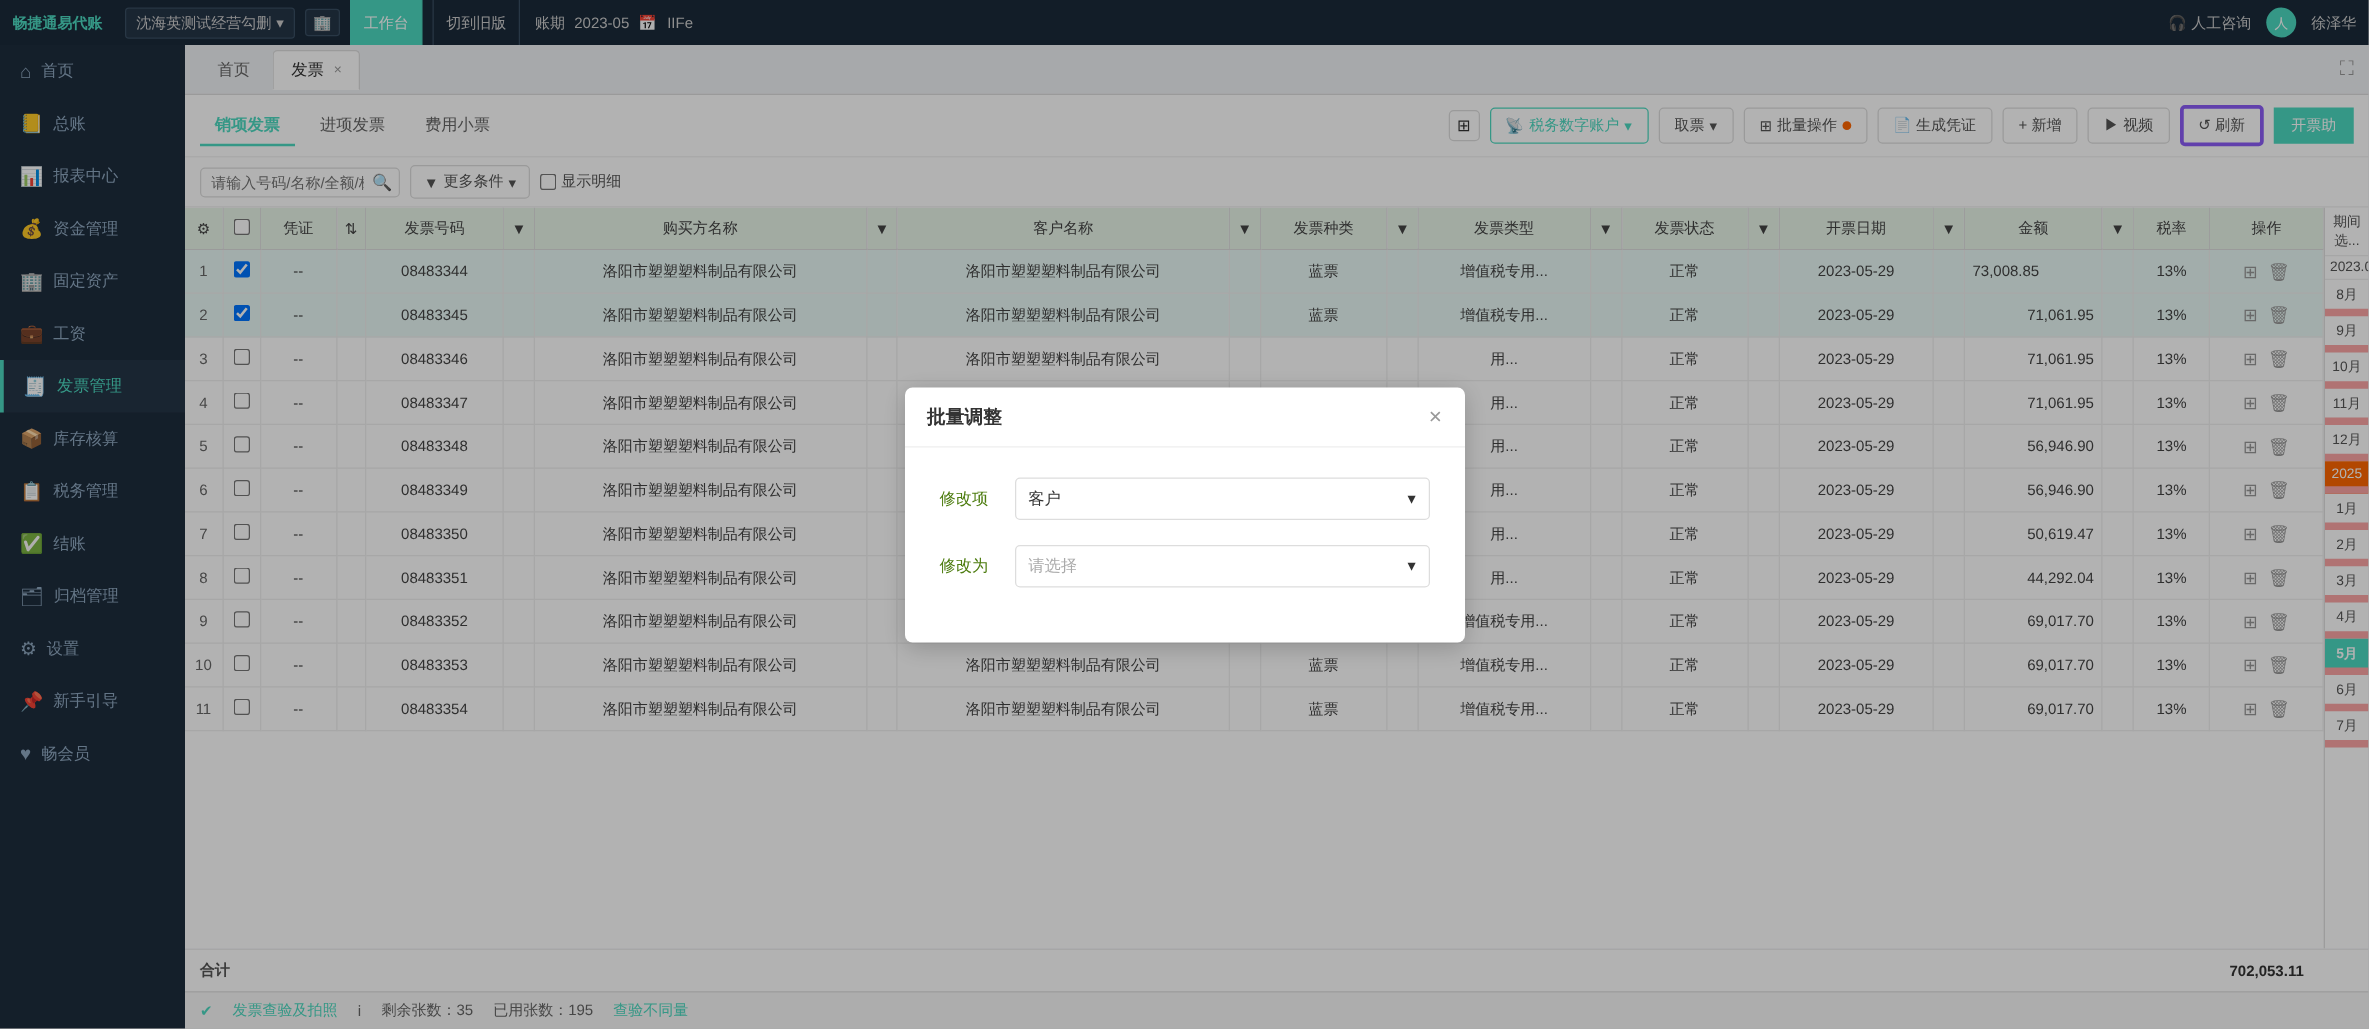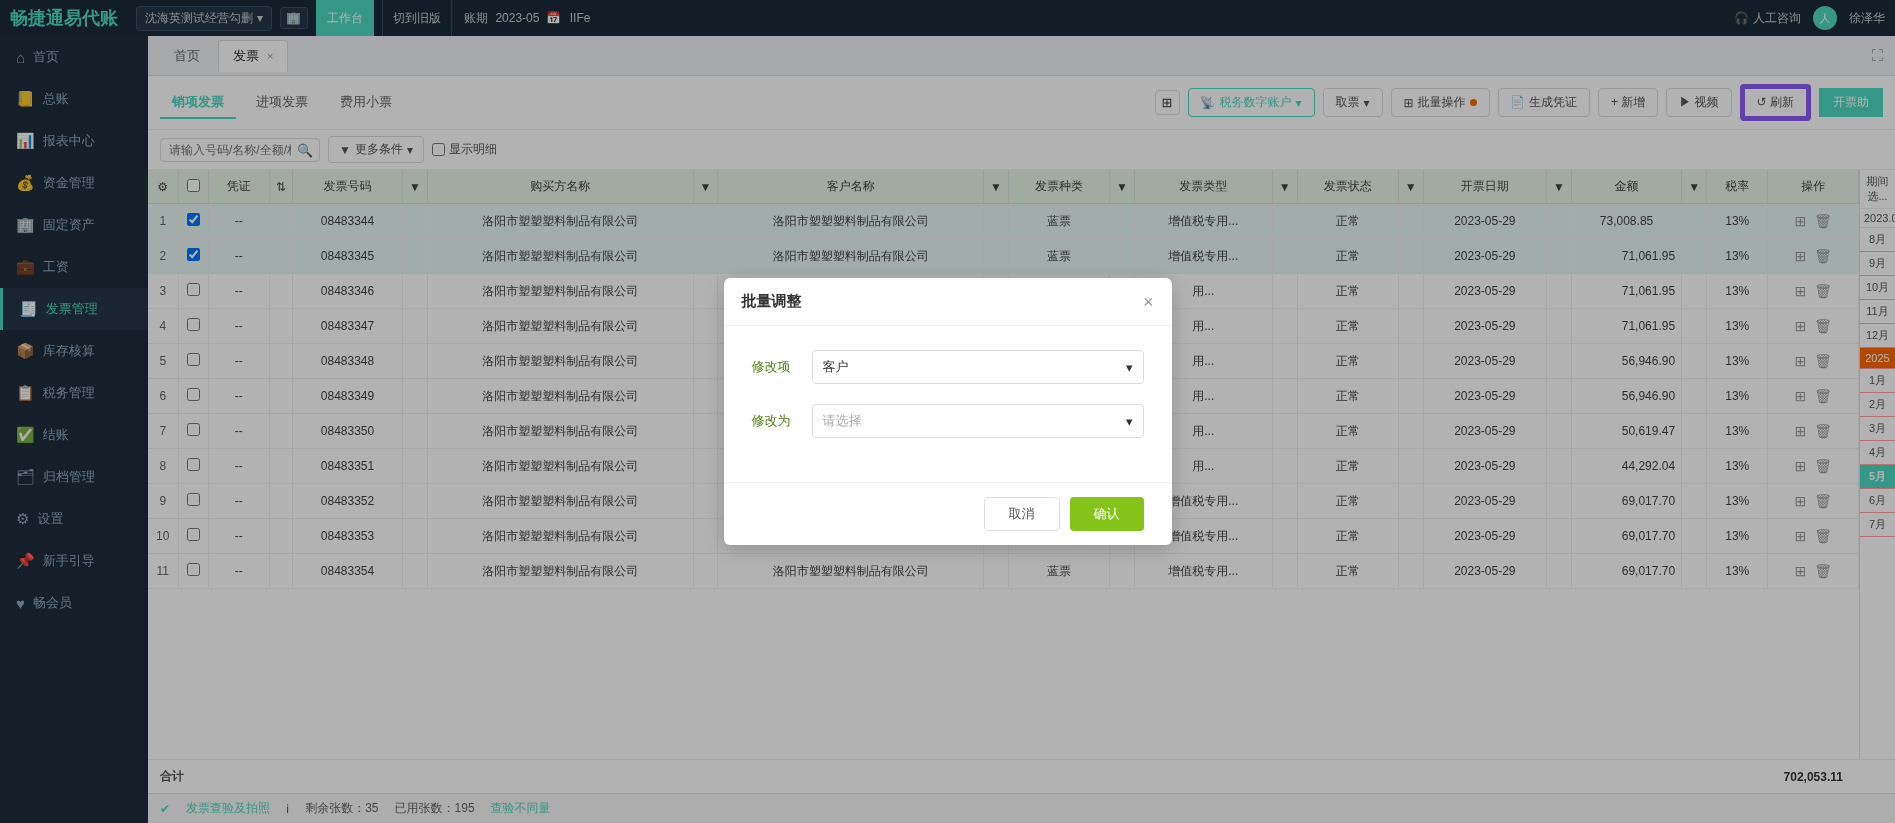--- a/index.html
+++ b/index.html
@@ -6,21 +6,21 @@
     body { font-family: 'Microsoft YaHei', Arial, sans-serif; font-size: 13px; background: #f0f2f5; color: #333; overflow: hidden; }
 
     
     .app-container { display: flex; flex-direction: column; height: 823px; width: 1895px; }
     .top-bar { height: 36px; background: #1a2a3a; display: flex; align-items: center; padding: 0 10px; gap: 8px; flex-shrink: 0; }
     .main-layout { display: flex; flex: 1; overflow: hidden; }
     .sidebar { width: 148px; background: #1e2d3d; flex-shrink: 0; display: flex; flex-direction: column; }
     .content-area { flex: 1; display: flex; flex-direction: column; overflow: hidden; }
 
     
-    .app-logo { color: #4dd9c0; font-size: 18px; font-weight: bold; margin-right: 10px; }
+    .app-logo { color: #4dd9c0; font-size: 12px; font-weight: bold; margin-right: 10px; }
     .company-selector { background: #243547; color: #ccc; border: 1px solid #3a4f63; border-radius: 3px; padding: 3px 8px; font-size: 12px; display: flex; align-items: center; gap: 4px; cursor: pointer; }
     .top-btn { background: #243547; color: #ccc; border: 1px solid #3a4f63; border-radius: 3px; padding: 19px 10px; font-size: 12px; cursor: pointer; }
     .top-btn.active { background: #4dd9c0; color: #fff; border-color: #4dd9c0; }
     .top-btn.outline { background: transparent; color: #ccc; border: 1px solid #3a4f63; }
     .period-info { color: #ccc; font-size: 12px; margin-left: 4px; }
     .top-right { margin-left: auto; display: flex; align-items: center; gap: 12px; color: #ccc; font-size: 12px; }
 
     
     .sidebar-item { display: flex; align-items: center; gap: 8px; padding: 12px 16px; color: #8fa8c0; cursor: pointer; font-size: 13px; }
     .sidebar-item.active { background: #243547; color: #4dd9c0; border-left: 3px solid #4dd9c0; }
@@ -46,21 +46,21 @@
     .filter-btn { border: 1px solid #ddd; background: #fff; border-radius: 4px; padding: 4px 10px; font-size: 12px; cursor: pointer; color: #555; display: flex; align-items: center; gap: 4px; }
     .show-detail { display: flex; align-items: center; gap: 4px; font-size: 12px; color: #555; cursor: pointer; }
     .action-right { margin-left: auto; display: flex; align-items: center; gap: 8px; }
     .btn-tax { background: #fff; border: 1px solid #4dd9c0; color: #4dd9c0; border-radius: 4px; padding: 5px 12px; font-size: 12px; cursor: pointer; display: flex; align-items: center; gap: 4px; }
     .btn-cancel { background: #fff; border: 1px solid #ddd; color: #555; border-radius: 4px; padding: 5px 12px; font-size: 12px; cursor: pointer; display: flex; align-items: center; gap: 4px; }
     .btn-batch { background: #fff; border: 1px solid #ddd; color: #555; border-radius: 4px; padding: 5px 12px; font-size: 12px; cursor: pointer; display: flex; align-items: center; gap: 4px; }
     .batch-dot { width: 7px; height: 7px; background: #ff6600; border-radius: 50%; }
     .btn-new { background: #fff; border: 1px solid #ddd; color: #555; border-radius: 4px; padding: 5px 12px; font-size: 12px; cursor: pointer; }
     .btn-voucher { background: #fff; border: 1px solid #ddd; color: #555; border-radius: 4px; padding: 5px 12px; font-size: 12px; cursor: pointer; }
     .btn-video { background: #fff; border: 1px solid #ddd; color: #555; border-radius: 4px; padding: 5px 12px; font-size: 12px; cursor: pointer; }
-    .btn-refresh { background: #fff; border: 5px solid #8b5cf6; color: #555; border-radius: 4px; padding: 5px 12px; font-size: 12px; cursor: pointer; }
+    .btn-refresh { background: #fff; border: 3px solid #8b5cf6; color: #555; border-radius: 4px; padding: 5px 12px; font-size: 12px; cursor: pointer; }
     .btn-open { background: #4dd9c0; border: none; color: #fff; border-radius: 0; padding: 6px 14px; font-size: 12px; cursor: pointer; }
 
     
     .table-wrap { flex: 1; overflow: auto; background: #fff; }
     table { width: 100%; border-collapse: collapse; font-size: 12px; }
     thead th { background: #e8f5e9; color: #444; padding: 8px 6px; border-bottom: 1px solid #ddd; border-right: 1px solid #e0e0e0; white-space: nowrap; text-align: center; font-weight: normal; position: sticky; top: 0; z-index: 1; }
     tbody td { padding: 7px 6px; border-bottom: 1px solid #f0f0f0; border-right: 1px solid #f0f0f0; text-align: center; white-space: nowrap; color: #444; }
     tbody tr.selected { background: #e8f8f5; }
     .row-num { color: #666; }
     .checkbox-cell input[type=checkbox] { cursor: pointer; }
@@ -72,21 +72,21 @@
     .total-label { font-weight: bold; }
     .total-amount { margin-left: auto; font-weight: bold; color: #333; margin-right: 40px; }
     .pagination { margin-left: auto; display: flex; align-items: center; gap: 6px; }
     .page-size-select { border: 1px solid #ddd; border-radius: 3px; padding: 2px 4px; font-size: 12px; }
     .page-btn { border: 1px solid #ddd; background: #fff; border-radius: 3px; padding: 3px 7px; cursor: pointer; font-size: 12px; color: #555; }
     .page-info { font-size: 12px; color: #555; }
 
     
     .bottom-status { height: 30px; background: #f8f8f8; border-top: 1px solid #e0e0e0; display: flex; align-items: center; padding: 0 12px; gap: 16px; font-size: 12px; color: #666; }
     .calendar-strip { width: 36px; background: #fff; border-left: 1px solid #e0e0e0; display: flex; flex-direction: column; font-size: 11px; overflow: hidden; flex-shrink: 0; }
-    .calendar-month { padding: 4px 4px; text-align: center; color: #555; border-bottom: 1px solid #fca5a5; cursor: pointer; white-space: nowrap; }
+    .calendar-month { padding: 4px 4px; text-align: center; color: #555; border-bottom: 6px solid #fca5a5; cursor: pointer; white-space: nowrap; }
     .calendar-month.current { background: #4dd9c0; color: #fff; font-weight: bold; }
     .calendar-month.highlight { background: #ff6600; color: #fff; }
 
     
     .overlay { position: fixed; top: 0; left: 0; width: 100%; height: 100%; background: rgba(0,0,0,0.3); z-index: 100; display: flex; align-items: center; justify-content: center; }
     .dialog { background: #fff; border-radius: 6px; width: 448px; box-shadow: 0 4px 20px rgba(0,0,0,0.2); overflow: hidden; }
     .dialog-header { padding: 14px 18px; border-bottom: 1px solid #eee; display: flex; align-items: center; justify-content: space-between; }
     .dialog-title { font-size: 15px; font-weight: bold; color: #333; }
     .dialog-close { background: none; border: none; cursor: pointer; font-size: 18px; color: #999; line-height: 1; }
     .dialog-body { padding: 24px 28px; }
@@ -305,21 +305,21 @@
       <td style="max-width:160px;overflow:hidden;text-overflow:ellipsis;">洛阳市塑塑塑料制品有限公司</td>
       <td></td>
       <td>蓝票</td>
       <td></td>
       <td>增值税专用...</td>
       <td></td>
       <td>正常</td>
       <td></td>
       <td>2023-05-29</td>
       <td></td>
-      <td style="text-align:center;">73,008.85</td>
+      <td style="text-align:left;">73,008.85</td>
       <td></td>
       <td>13%</td>
       <td>
         <div class="action-icons">
           <button class="icon-btn" title="查看">⊞</button>
           <button class="icon-btn" title="删除">🗑</button>
         </div>
       </td>
     </tr>
                 <tr class="selected">
@@ -667,18 +667,14 @@
         </div>
       </div>
       <div class="form-row">
         <span class="form-label">修改为</span>
         <div class="form-select">
           <span class="form-select-empty">请选择</span>
           <span>▾</span>
         </div>
       </div>
     </div>
-    <div class="dialog-footer">
-      <button class="btn-cancel-dialog">取消</button>
-      <button class="btn-confirm">确认</button>
-    </div>
   </div>
 </div>
 
 </body></html>

